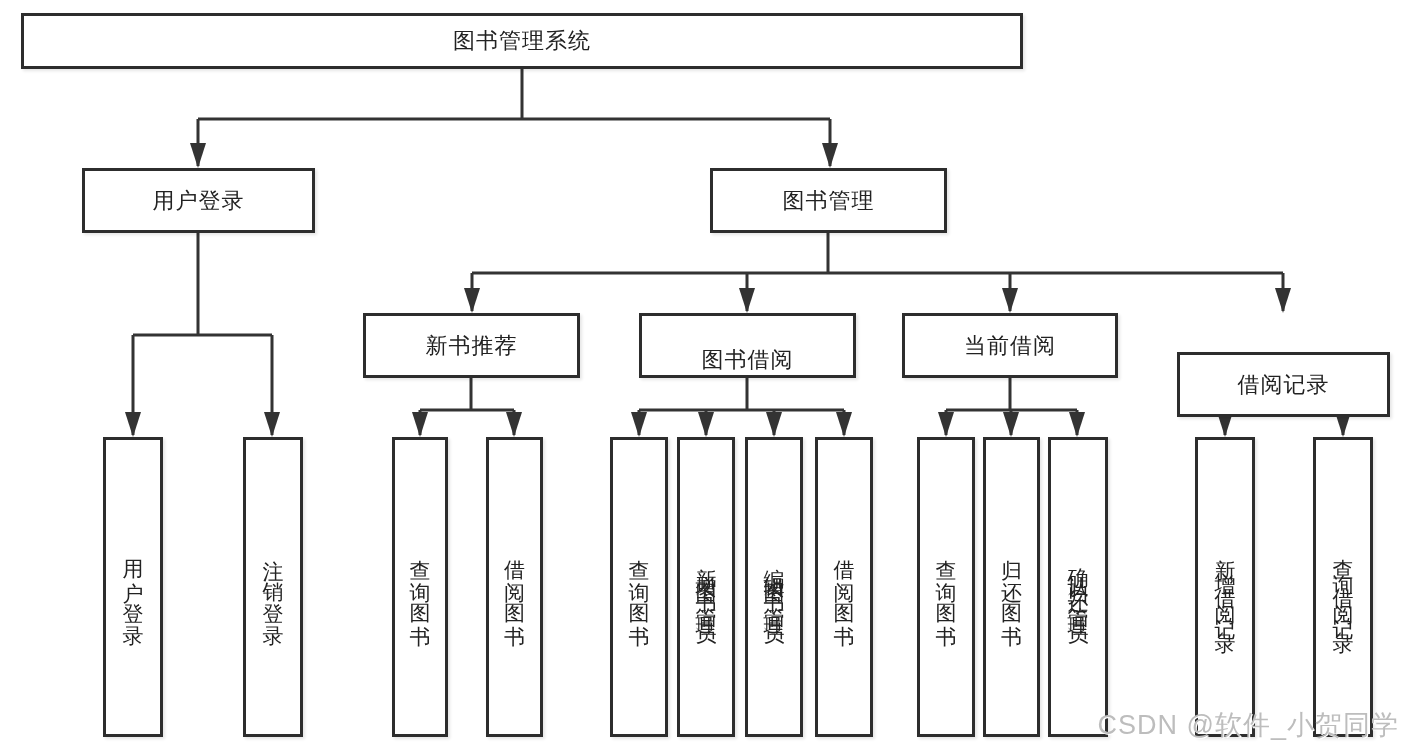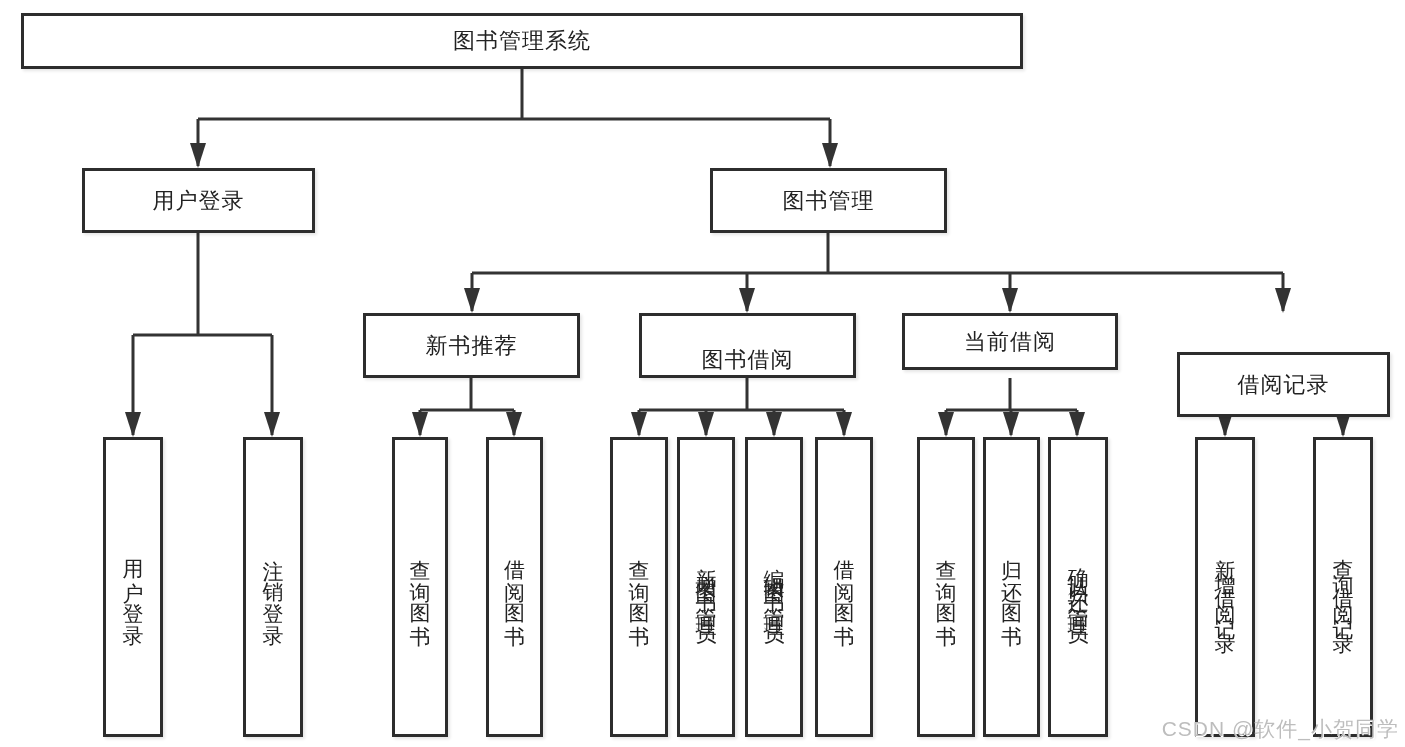--- a/index.html
+++ b/index.html
@@ -31,21 +31,21 @@
     justify-content: center;
     color: #222222;
     box-shadow: 2px 2px 3px rgba(0,0,0,0.10);
   }
   .hnode { font-size: 22px; letter-spacing: 1px; }
   .root  { left: 21px;  top: 13px;  width: 1002px; height: 56px; }
   .l2a   { left: 82px;  top: 168px; width: 233px;  height: 65px; }
   .l2b   { left: 710px; top: 168px; width: 237px;  height: 65px; }
   .l3a   { left: 363px;  top: 313px; width: 217px; height: 65px; }
   .l3b   { left: 639px;  top: 313px; width: 217px; height: 65px; align-items: flex-end; }
-  .l3c   { left: 902px;  top: 313px; width: 216px; height: 57px; }
+  .l3c   { left: 902px;  top: 313px; width: 216px; height: 65px; }
   .l3d   { left: 1177px; top: 313px; width: 213px; height: 65px; margin-top: 39px; }
   .leaf {
     top: 437px;
     height: 300px;
   }
   .leaf .vtext {
     writing-mode: vertical-rl;
     text-orientation: mixed;
     font-size: 21px;
     letter-spacing: 22px;
@@ -64,21 +64,21 @@
   .lf8  { left: 815px;  width: 58px; }
   .lf9  { left: 917px;  width: 58px; }
   .lf10 { left: 983px;  width: 57px; }
   .lf11 { left: 1048px; width: 60px; }
   .lf12 { left: 1195px; width: 60px; }
   .lf13 { left: 1313px; width: 60px; }
   .watermark {
     position: absolute;
     right: 6px;
     bottom: 4px;
-    font-size: 21px;
+    font-size: 27px;
     color: #bdbdbd;
     letter-spacing: 1px;
     text-shadow: 1px 1px 0 #ffffff;
   }
 </style>
 </head>
 <body>
 
 <div id="canvas">
 

